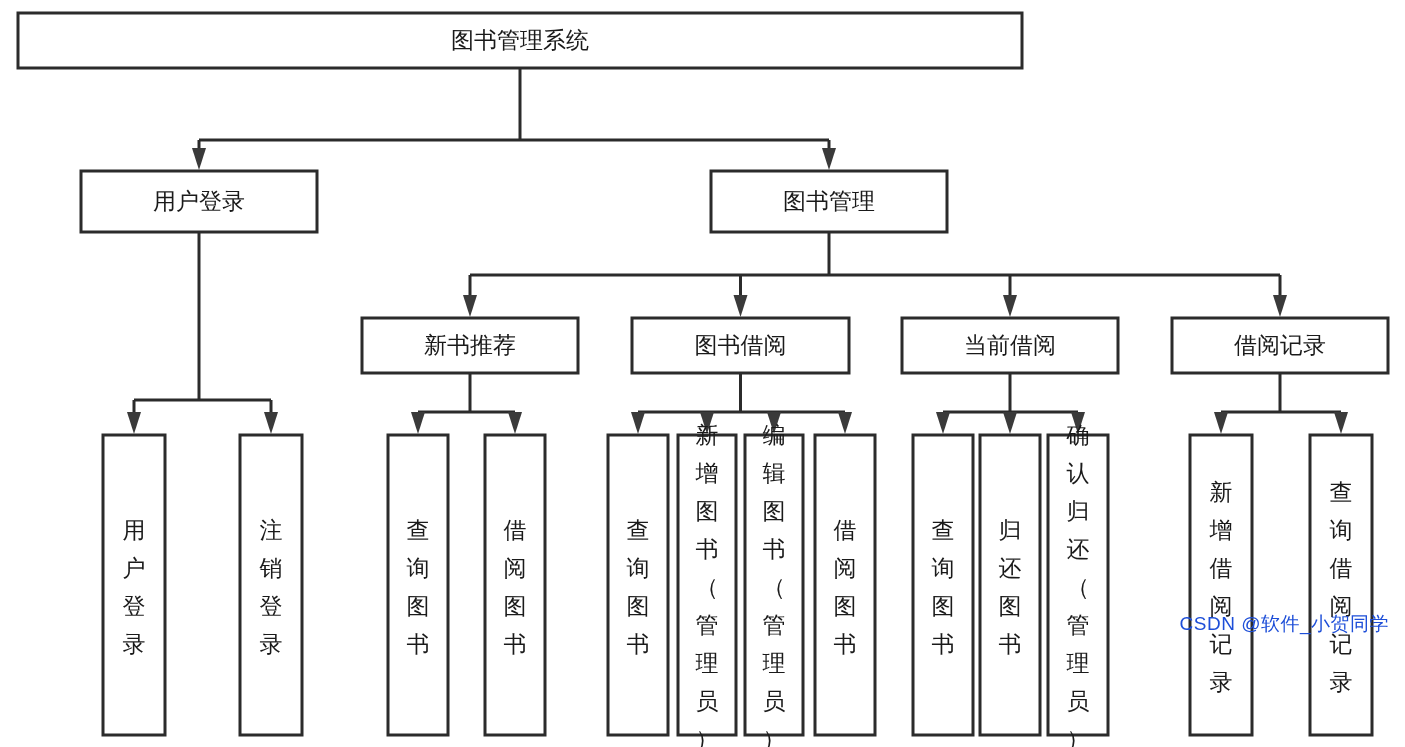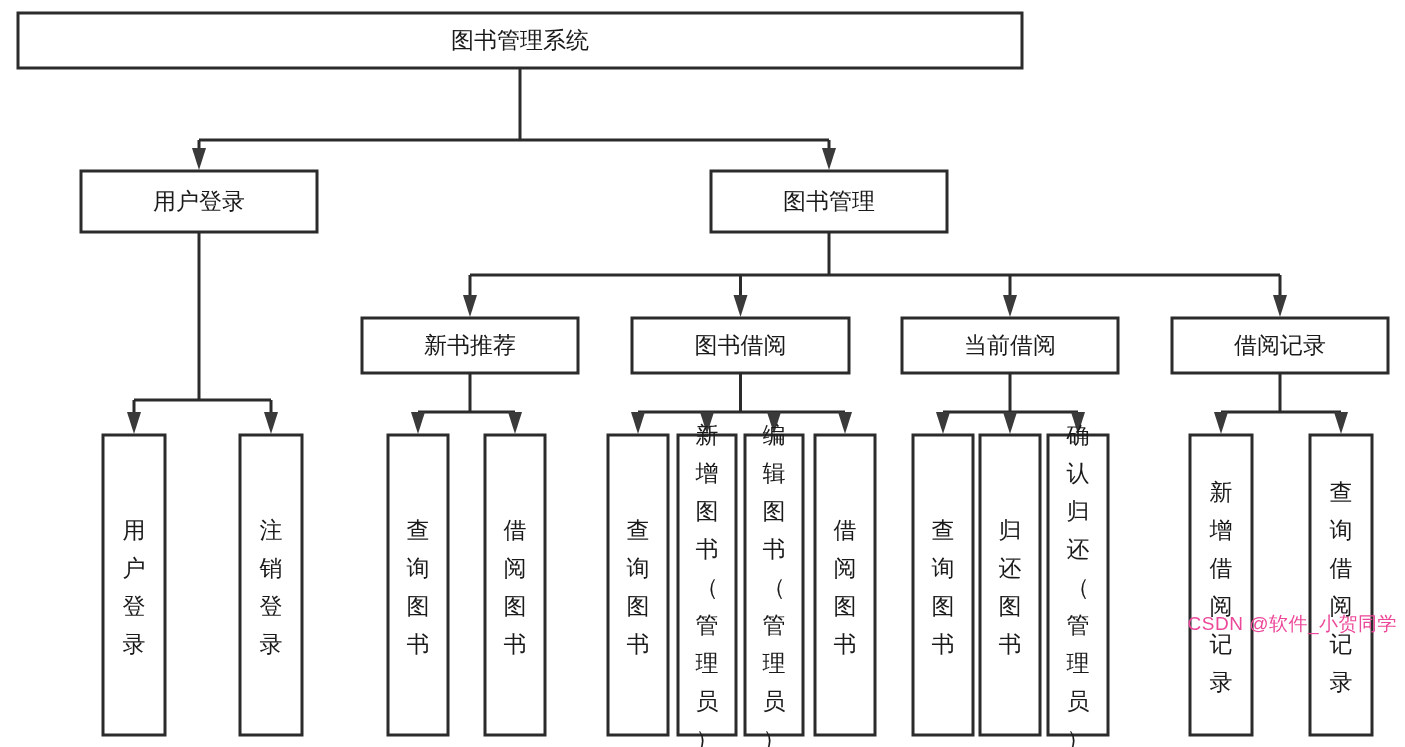--- a/index.html
+++ b/index.html
@@ -49,25 +49,25 @@
     dominant-baseline: middle;
   }
   .node-label-v {
     font-family: "Liberation Sans", "DejaVu Sans", sans-serif;
     font-size: 23px;
     fill: #1a1a1a;
     text-anchor: middle;
   }
   .watermark-text {
     position: absolute;
-    right: 8px;
+    right: 16px;
     bottom: 6px;
     font-family: "Liberation Sans", "DejaVu Sans", sans-serif;
     font-size: 19px;
-    color: #ec4899;
+    color: #1d4ed8;
     letter-spacing: 0.5px;
     white-space: nowrap;
     pointer-events: none;
   }
 </style>
 </head>
 <body>
 
 <div id="diagram-root">
 

